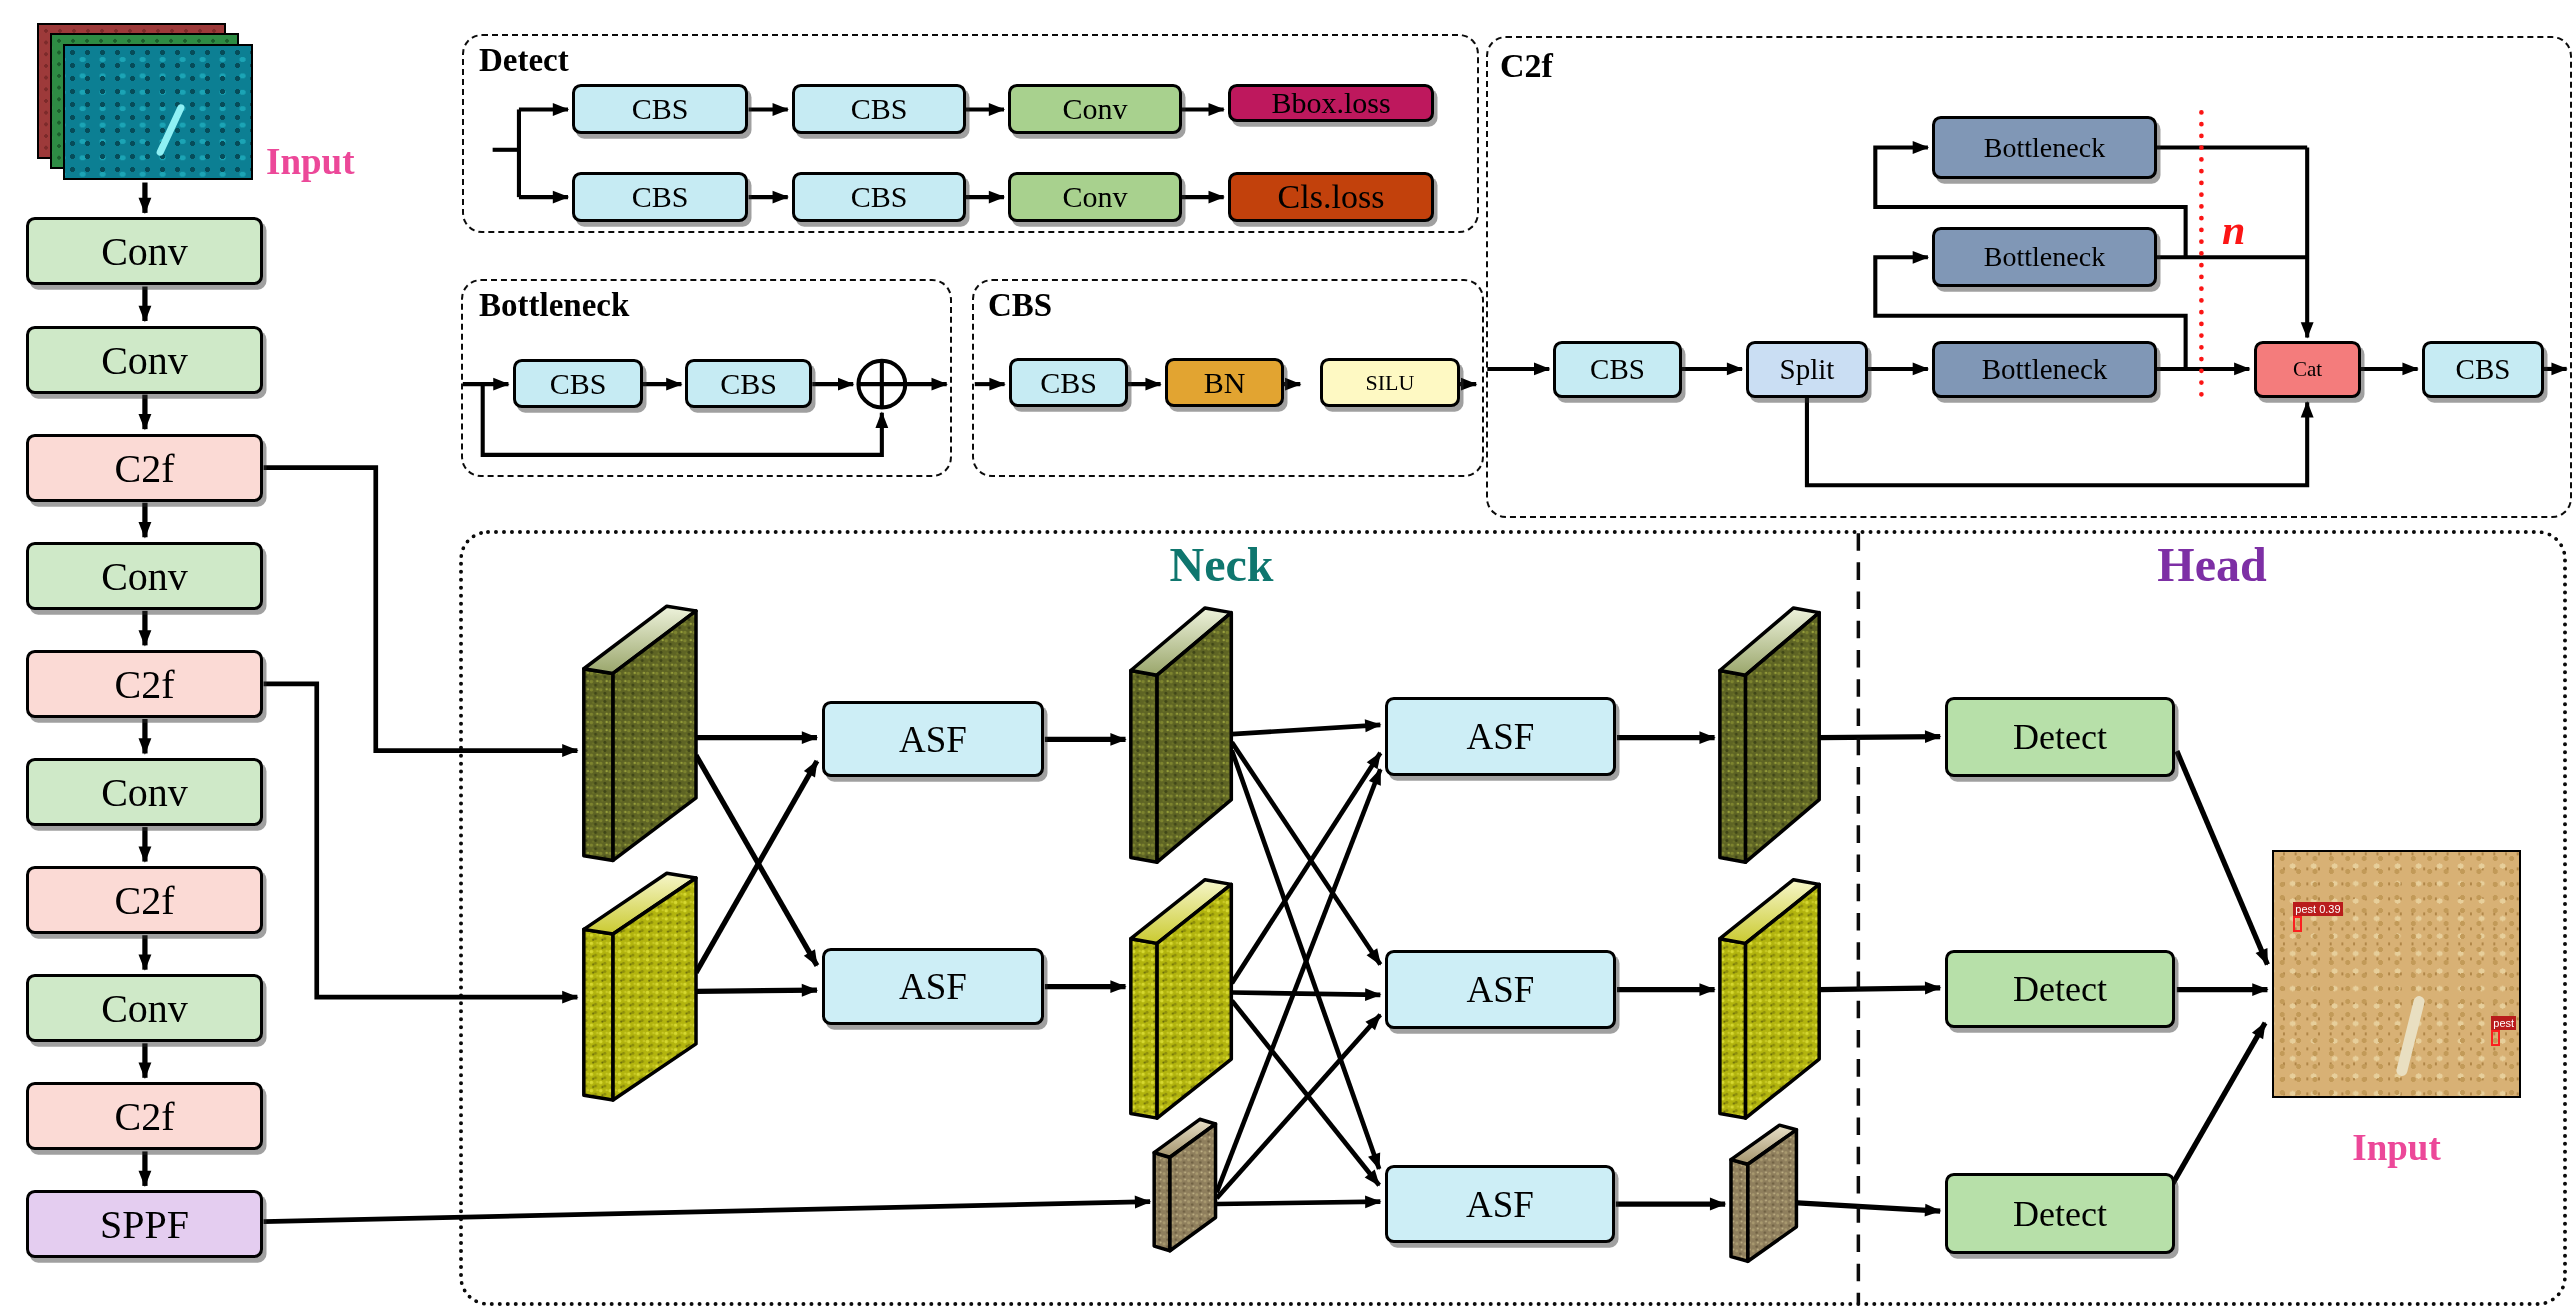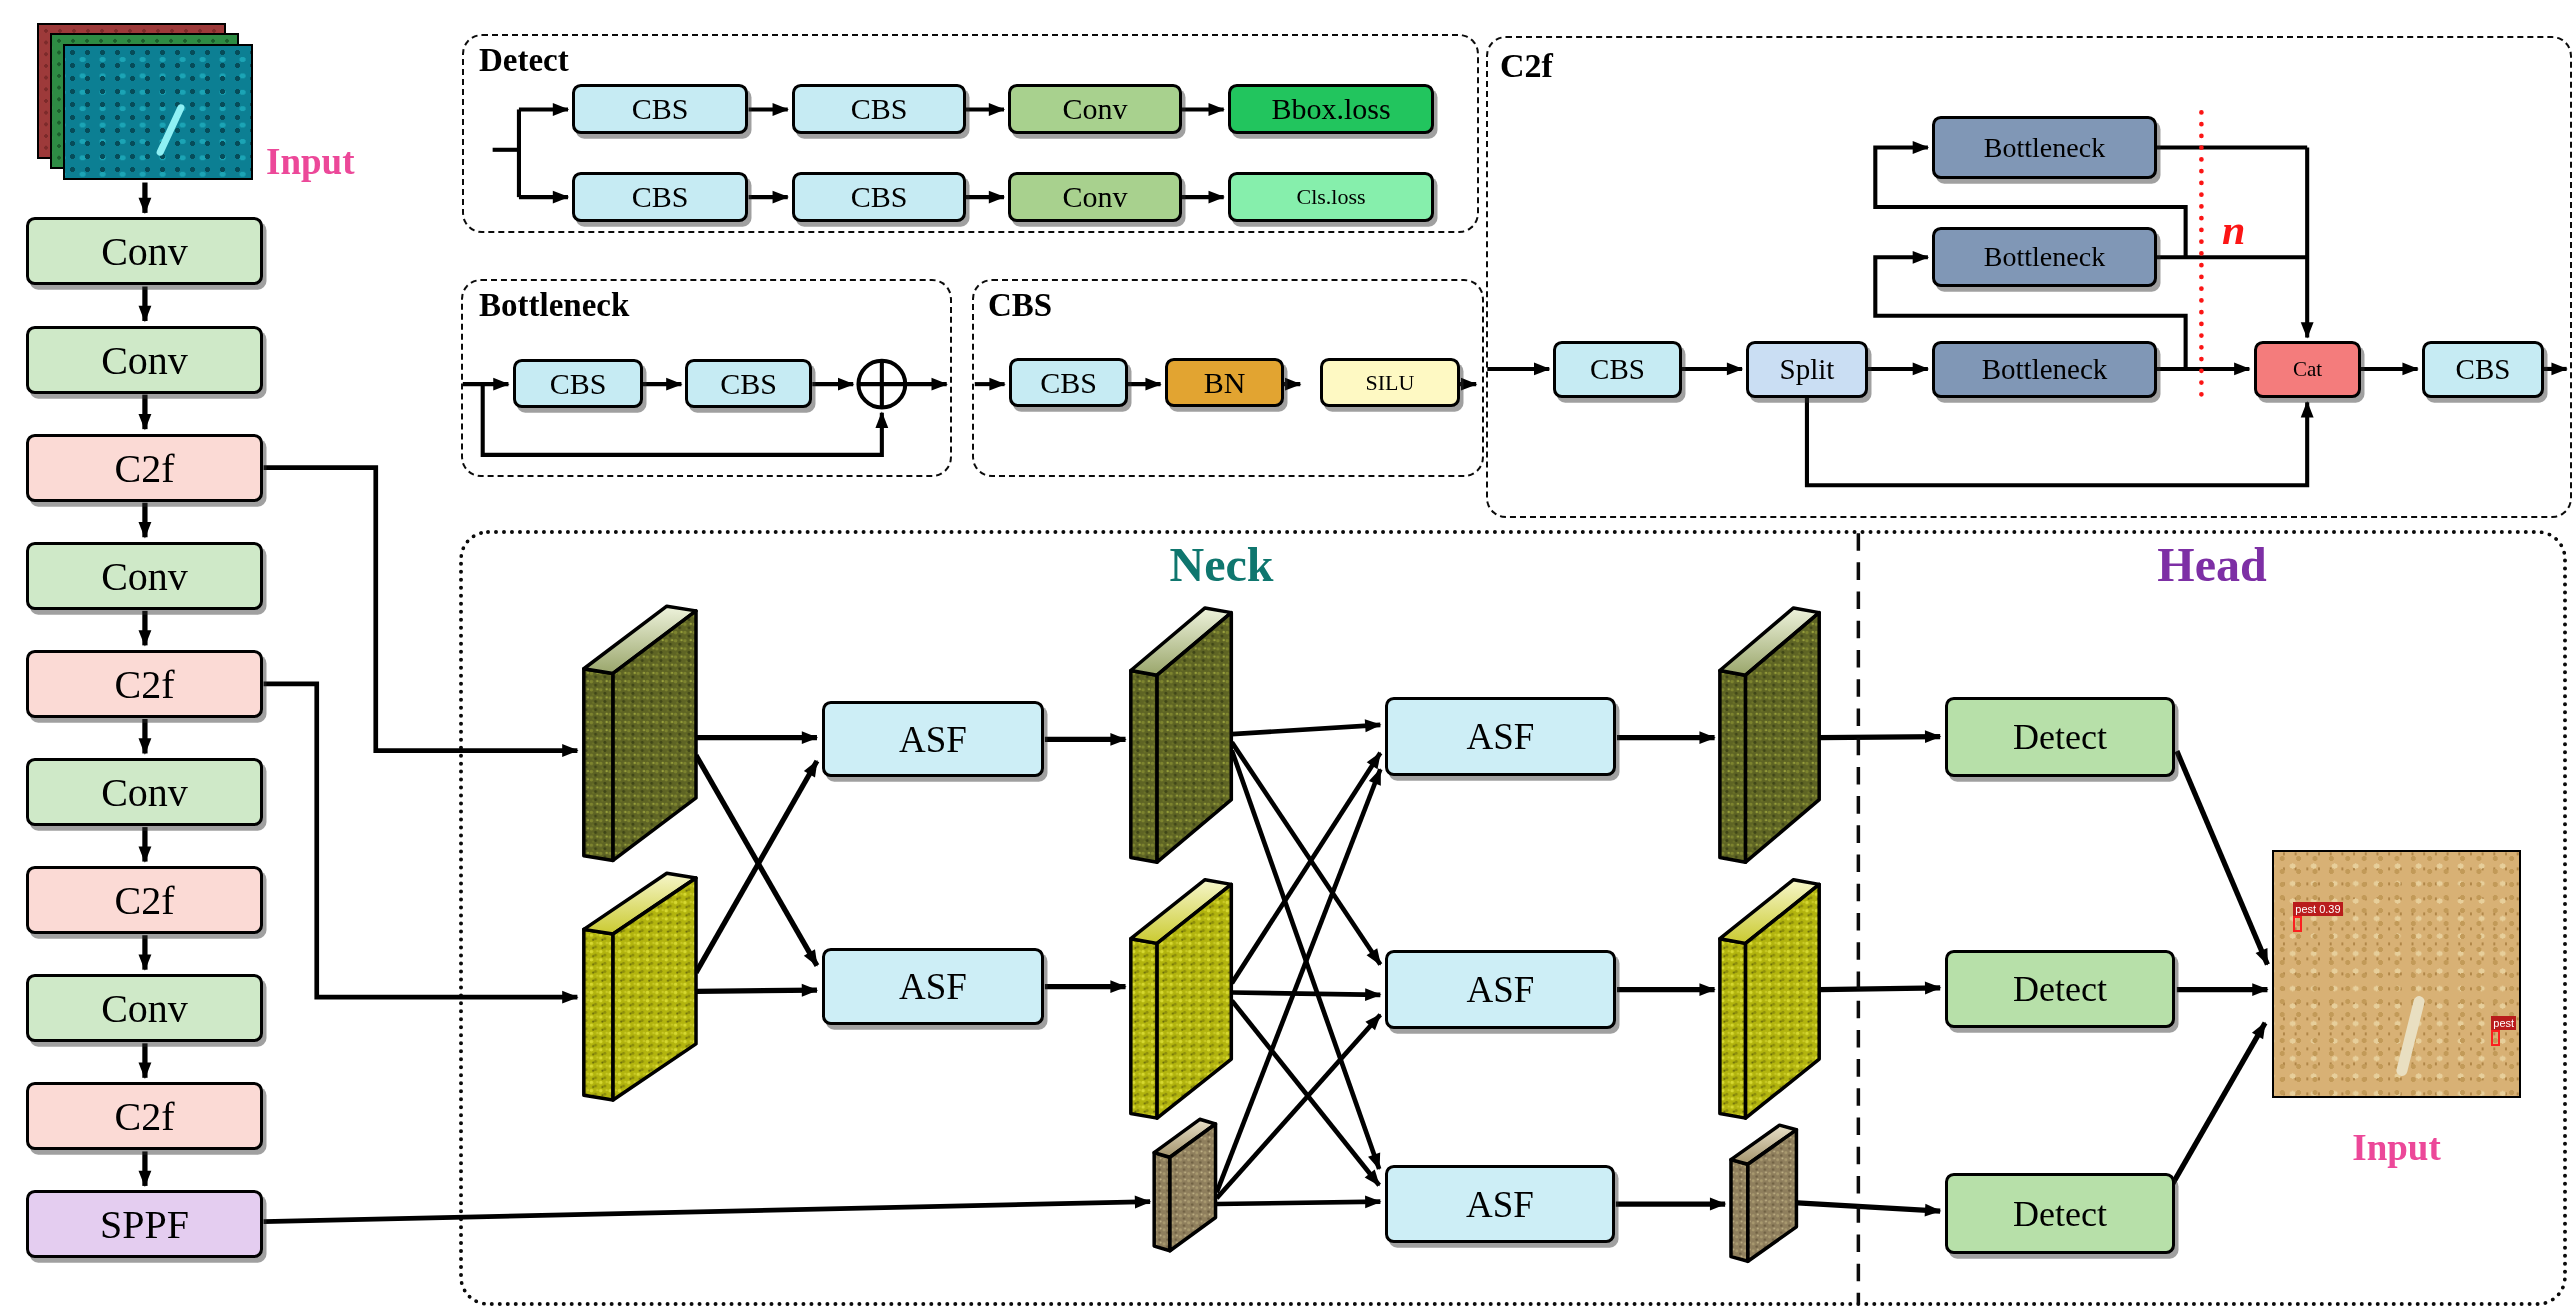--- a/index.html
+++ b/index.html
@@ -232,25 +232,25 @@
       <div class="blk" style="left: 26px; top: 542px; width: 237px; height: 68px; background: rgb(207, 233, 200); font-size: 40px;">Conv</div>
       <div class="blk" style="left: 26px; top: 650px; width: 237px; height: 68px; background: rgb(251, 218, 213); font-size: 40px;">C2f</div>
       <div class="blk" style="left: 26px; top: 758px; width: 237px; height: 68px; background: rgb(207, 233, 200); font-size: 40px;">Conv</div>
       <div class="blk" style="left: 26px; top: 866px; width: 237px; height: 68px; background: rgb(251, 218, 213); font-size: 40px;">C2f</div>
       <div class="blk" style="left: 26px; top: 974px; width: 237px; height: 68px; background: rgb(207, 233, 200); font-size: 40px;">Conv</div>
       <div class="blk" style="left: 26px; top: 1082px; width: 237px; height: 68px; background: rgb(251, 218, 213); font-size: 40px;">C2f</div>
       <div class="blk" style="left: 26px; top: 1190px; width: 237px; height: 68px; background: rgb(228, 205, 240); font-size: 40px;">SPPF</div>
       <div class="blk" style="left: 572px; top: 84px; width: 176px; height: 50px; background: rgb(198, 235, 243); font-size: 30px;">CBS</div>
       <div class="blk" style="left: 792px; top: 84px; width: 174px; height: 50px; background: rgb(198, 235, 243); font-size: 30px;">CBS</div>
       <div class="blk" style="left: 1008px; top: 84px; width: 174px; height: 50px; background: rgb(168, 209, 142); font-size: 30px;">Conv</div>
-      <div class="blk" style="left: 1228px; top: 84px; width: 206px; height: 50px; background: #22c55e; font-size: 30px;">Bbox.loss</div>
+      <div class="blk" style="left: 1228px; top: 84px; width: 206px; height: 38px; background: #be185d; font-size: 30px;">Bbox.loss</div>
       <div class="blk" style="left: 572px; top: 172px; width: 176px; height: 50px; background: rgb(198, 235, 243); font-size: 30px;">CBS</div>
       <div class="blk" style="left: 792px; top: 172px; width: 174px; height: 50px; background: rgb(198, 235, 243); font-size: 30px;">CBS</div>
       <div class="blk" style="left: 1008px; top: 172px; width: 174px; height: 50px; background: rgb(168, 209, 142); font-size: 30px;">Conv</div>
-      <div class="blk" style="left: 1228px; top: 172px; width: 206px; height: 50px; background: #86efac; font-size: 22px;">Cls.loss</div>
+      <div class="blk" style="left: 1228px; top: 172px; width: 206px; height: 50px; background: #c2410c; font-size: 34px;">Cls.loss</div>
       <div class="blk" style="left: 513px; top: 359px; width: 130px; height: 49px; background: rgb(198, 235, 243); font-size: 30px;">CBS</div>
       <div class="blk" style="left: 685px; top: 359px; width: 127px; height: 49px; background: rgb(198, 235, 243); font-size: 30px;">CBS</div>
       <div class="blk" style="left: 1009px; top: 358px; width: 119px; height: 49px; background: rgb(198, 235, 243); font-size: 30px;">CBS</div>
       <div class="blk" style="left: 1165px; top: 358px; width: 119px; height: 49px; background: rgb(226, 164, 49); font-size: 30px;">BN</div>
       <div class="blk" style="left: 1304px; top: 358px; width: 140px; height: 49px; background: #fef9c3; font-size: 22px; margin-left: 16px;">SILU</div>
       <div class="blk" style="left: 1553px; top: 341px; width: 129px; height: 57px; background: rgb(198, 235, 243); font-size: 29px;">CBS</div>
       <div class="blk" style="left: 1746px; top: 341px; width: 122px; height: 57px; background: rgb(202, 222, 243); font-size: 29px;">Split</div>
       <div class="blk" style="left: 1932px; top: 341px; width: 225px; height: 57px; background: rgb(128, 151, 182); font-size: 29px;">Bottleneck</div>
       <div class="blk" style="left: 2254px; top: 341px; width: 107px; height: 57px; background: rgb(244, 124, 124); font-size: 21px;">Cat</div>
       <div class="blk" style="left: 2422px; top: 341px; width: 122px; height: 57px; background: rgb(198, 235, 243); font-size: 29px;">CBS</div>

